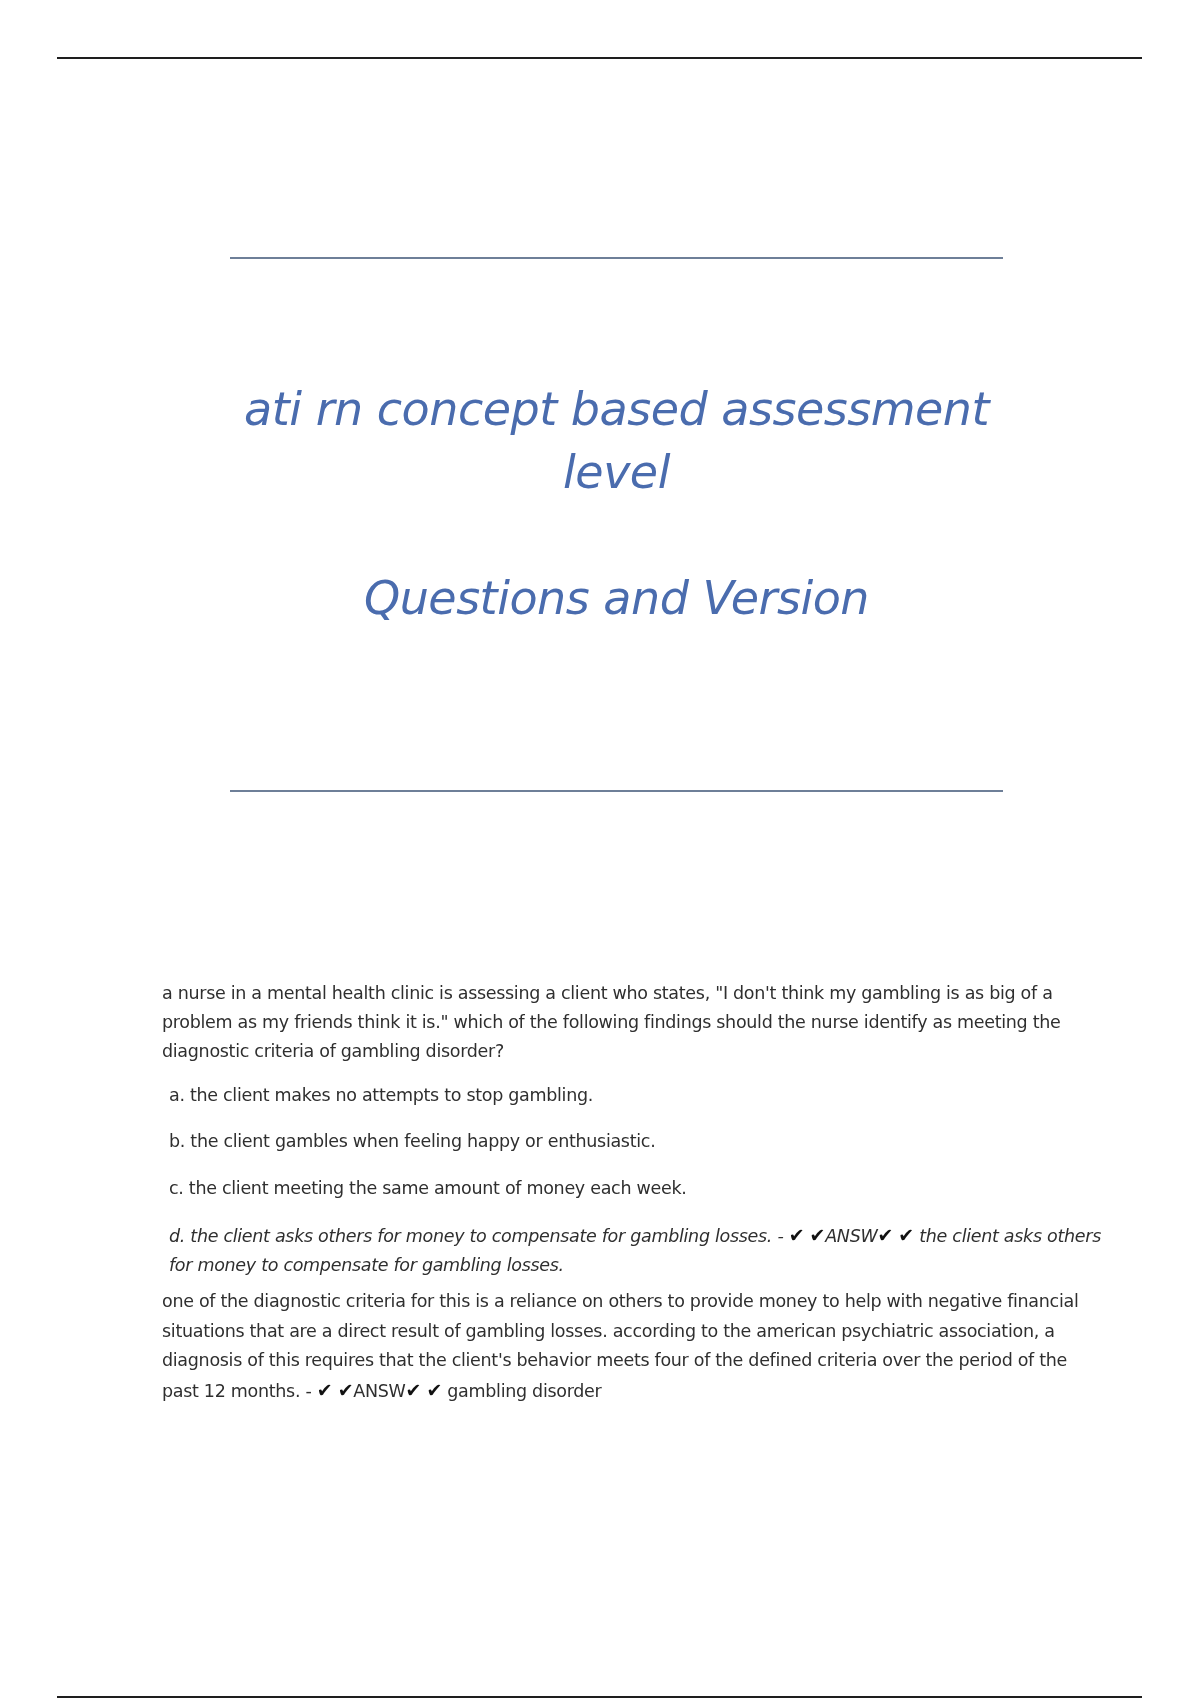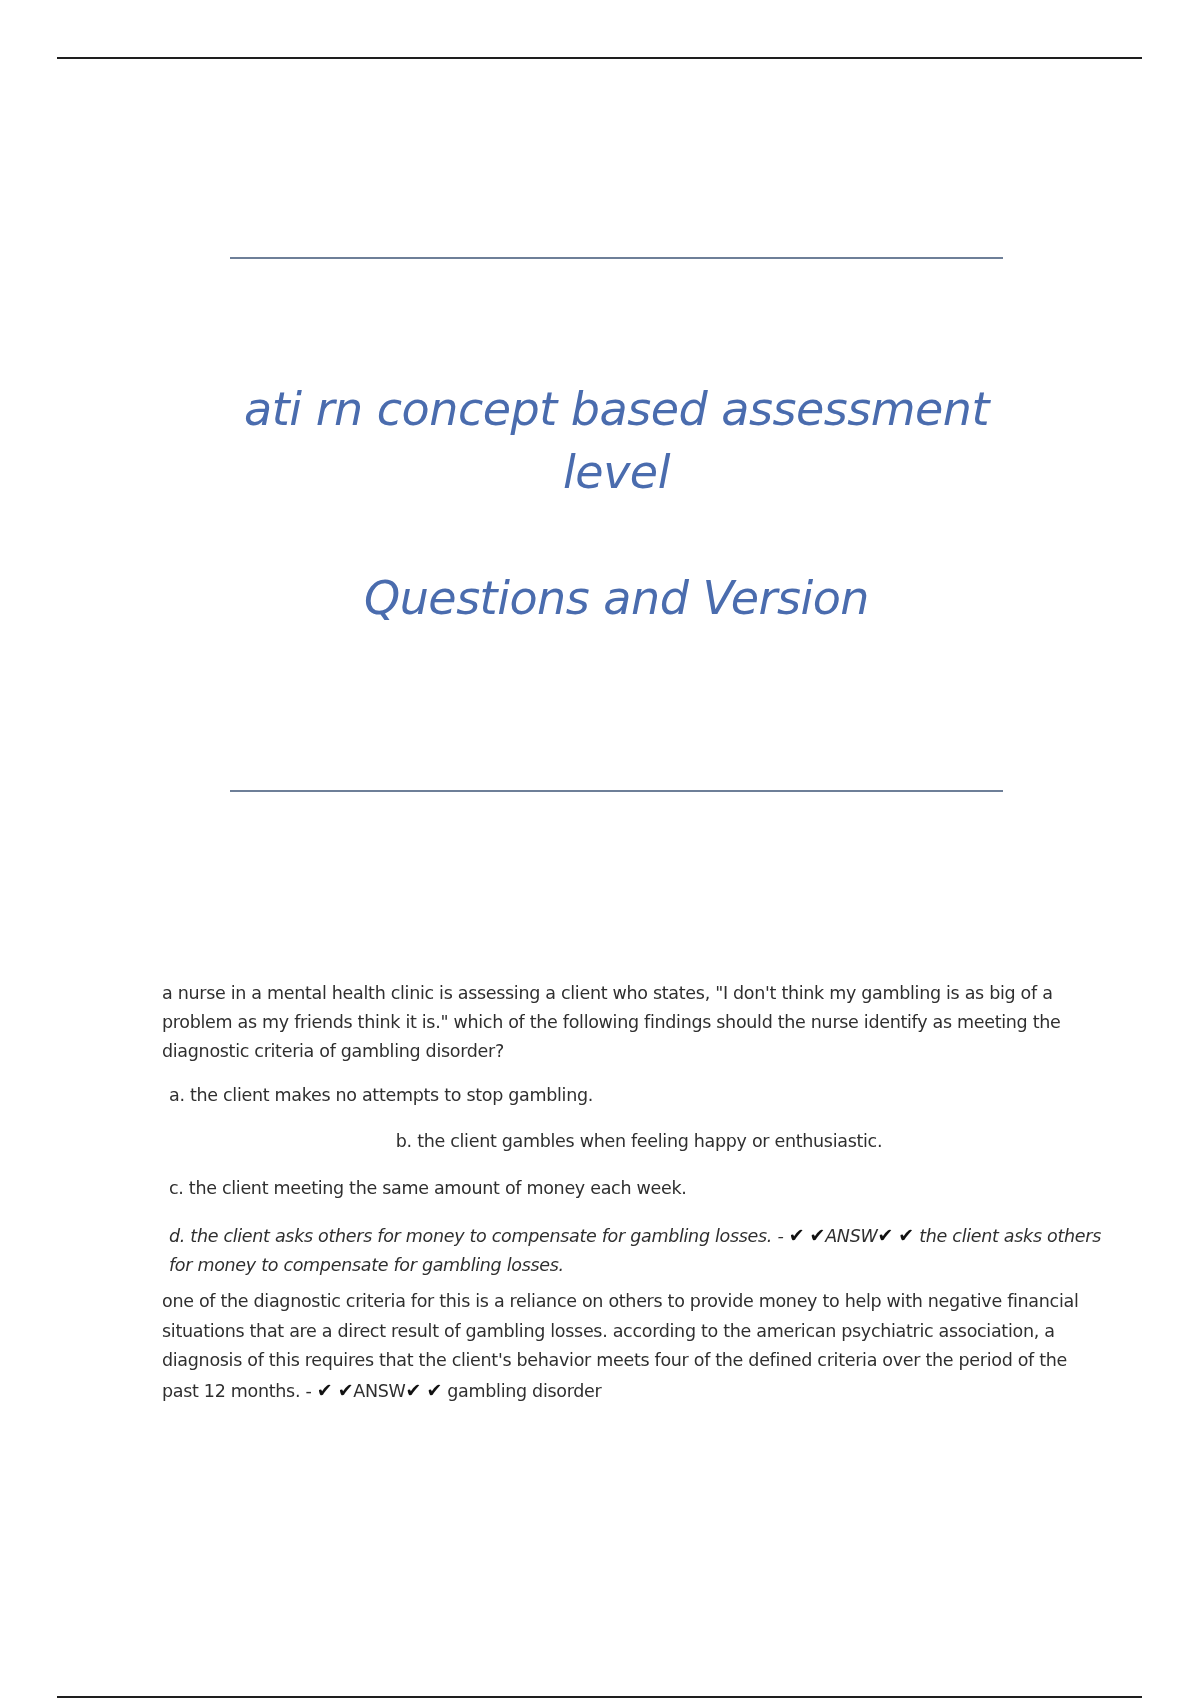--- a/index.html
+++ b/index.html
@@ -64,21 +64,21 @@
       margin: 16px;
     }
     .option {
       margin: 15px;
       line-height: 29px;
       position: absolute;
       left: 154px;
       width: 940px;
     }
     .opt-a { top: 1066px; }
-    .opt-b { top: 1112px; text-align: center; }
+    .opt-b { top: 1112px; }
     .opt-c { top: 1159px; }
     .opt-d { top: 1206px; font-style: italic; }
 
     .explanation {
       top: 1271px;
       line-height: 29.5px;
       margin: 16px;
     }
 
     .check {

